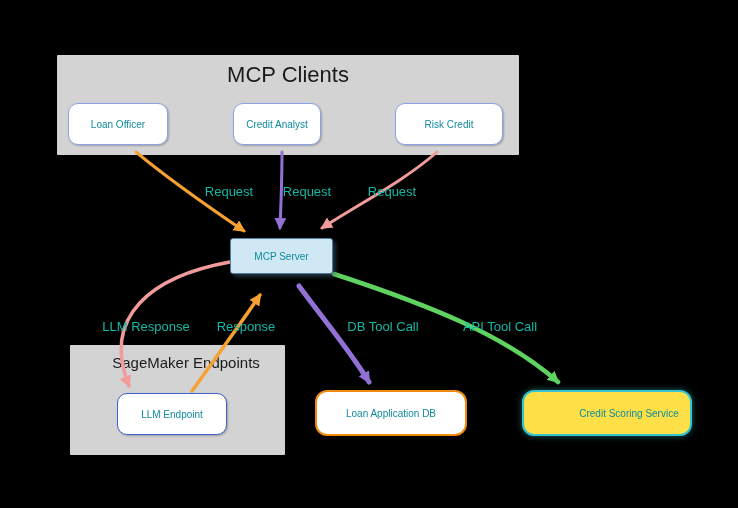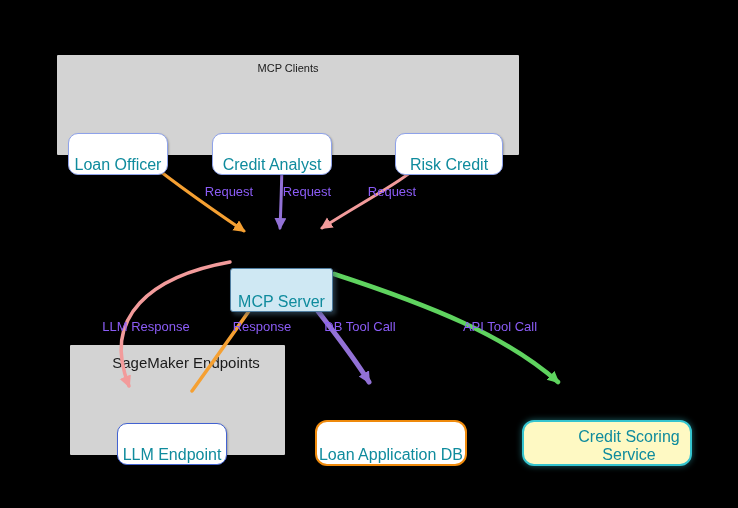--- a/index.html
+++ b/index.html
@@ -4,42 +4,41 @@
 <style>
   html,body{margin:0;padding:0;background:#000;}
   .canvas{
     position:relative;width:738px;height:508px;background:#000;overflow:hidden;
     font-family:"Liberation Sans", sans-serif;
   }
   .group{
     position:absolute;background:#d3d3d3;z-index:1;border-radius:1px;
   }
   .group-title{
-    position:absolute;z-index:2;color:#1a1a1a;font-size:11px;font-weight:500;
+    position:absolute;z-index:2;color:#1a1a1a;font-size:22px;font-weight:500;
     text-align:center;
   }
   .edges{
     position:absolute;left:0;top:0;z-index:3;
   }
   .node{
-    position:absolute;z-index:4;display:flex;align-items:flex-end;justify-content:center;
-    background:#ffffff;color:#0f8b9d;font-size:16px;text-align:center;
+    position:absolute;z-index:4;display:flex;align-items:center;justify-content:center;
+    background:#ffffff;color:#0f8b9d;font-size:10px;text-align:center;
     box-sizing:border-box;
-    margin-top:30px;
   }
   .node-client{border:1.5px solid #8ea2ea;border-radius:10px;box-shadow:1px 1px 2px rgba(0,0,0,0.25);}
   .node-server{
     background:#cfe8f3;border:1.5px solid #4f7da0;border-radius:3px;
     box-shadow:3px 3px 4px rgba(60,90,110,0.55);
   }
   .node-llm{border:1.5px solid #4262d1;border-radius:10px;box-shadow:1px 1px 2px rgba(0,0,0,0.25);}
   .node-db{border:2px solid #ef8a0c;border-radius:12px;box-shadow:1px 1px 2px rgba(0,0,0,0.25);}
-  .node-scoring{background:#fef9c3;border:2px solid #35c4cf;border-radius:12px;box-shadow:0 0 6px rgba(53,196,207,0.5);padding-left:44px;}
+  .node-scoring{background:#fde047;border:2px solid #35c4cf;border-radius:12px;box-shadow:0 0 6px rgba(53,196,207,0.5);padding-left:44px;}
   .edge-label{
-    position:absolute;z-index:5;color:#8b5cf6;font-size:13px;white-space:nowrap;
+    position:absolute;z-index:5;color:#14b8a6;font-size:13px;white-space:nowrap;
     transform:translate(-50%,-50%);
   }
 </style>
 </head>
 <body>
 
 <div class="canvas">
 
   <div class="group" style="left:57px;top:55px;width:462px;height:100px;"></div>
   <div class="group-title" style="left:57px;top:62px;width:462px;">MCP Clients</div>
@@ -69,45 +68,45 @@
     <path d="M230,262 C152,276 101,316 129,386" fill="none" stroke-width="3.5" stroke-linecap="round" marker-end="url(#ah-salmon)" stroke="#f29b9b"></path>
     <path d="M192,391 C217,356 241,323 260,295" fill="none" stroke-width="3.5" stroke-linecap="round" marker-end="url(#ah-orange)" stroke="#f5a032"></path>
     <path d="M299,286 C324,320 351,352 369,382" fill="none" stroke-width="5" stroke-linecap="round" marker-end="url(#ah-purple)" stroke="#9271d6"></path>
     <path d="M334,274 C432,306 506,336 558,382" fill="none" stroke-width="4.5" stroke-linecap="round" marker-end="url(#ah-green)" stroke="#5fd35f"></path>
   </svg>
 
   <div class="node node-client" style="left:68px;top:103px;width:100px;height:42px;">
     <span>Loan Officer</span>
   </div>
 
-  <div class="node node-client" style="left:212px;top:103px;width:120px;height:42px;">
+  <div class="node node-client" style="left:233px;top:103px;width:88px;height:42px;">
     <span>Credit Analyst</span>
   </div>
 
   <div class="node node-client" style="left:395px;top:103px;width:108px;height:42px;">
     <span>Risk Credit</span>
   </div>
 
-  <div class="node node-server" style="left:230px;top:238px;width:103px;height:44px;">
+  <div class="node node-server" style="left:230px;top:238px;width:103px;height:36px;">
     <span>MCP Server</span>
   </div>
 
   <div class="node node-db" style="left:315px;top:390px;width:152px;height:46px;">
     <span>Loan Application DB</span>
   </div>
 
   <div class="node node-llm" style="left:117px;top:393px;width:110px;height:42px;">
     <span>LLM Endpoint</span>
   </div>
 
   <div class="node node-scoring" style="left:522px;top:390px;width:170px;height:46px;">
     <span>Credit Scoring Service</span>
   </div>
 
   <span class="edge-label" style="left:229px;top:191px;">Request</span>
   <span class="edge-label" style="left:307px;top:191px;">Request</span>
   <span class="edge-label" style="left:392px;top:191px;">Request</span>
   <span class="edge-label" style="left:146px;top:326px;">LLM Response</span>
-  <span class="edge-label" style="left:262px;top:326px;">Response</span>
-  <span class="edge-label" style="left:360px;top:326px;">DB Tool Call</span>
+  <span class="edge-label" style="left:246px;top:326px;">Response</span>
+  <span class="edge-label" style="left:383px;top:326px;">DB Tool Call</span>
   <span class="edge-label" style="left:500px;top:326px;text-align:center;">API Tool Call</span>
 
 </div>
 
 </body></html>

